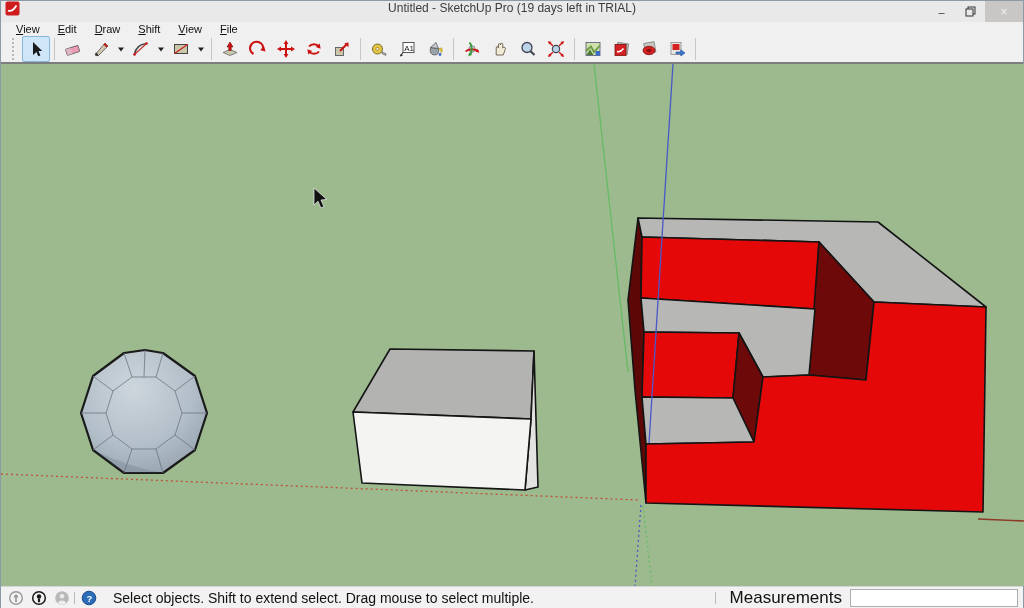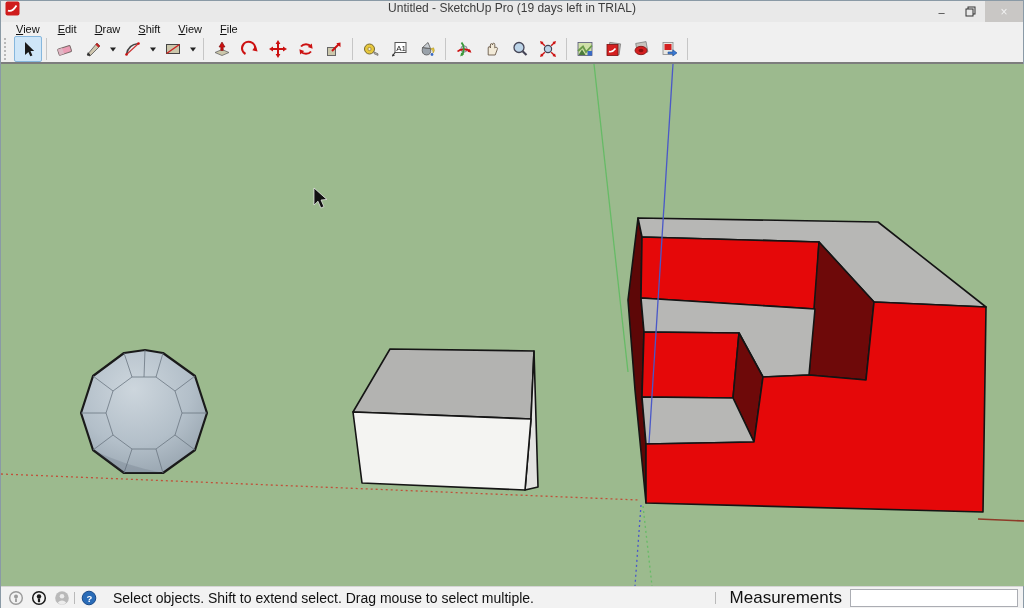--- a/index.html
+++ b/index.html
@@ -10,21 +10,21 @@
   .title-logo{margin-left:4px;width:15px;height:15px;flex:0 0 auto;}
   .title-text{position:absolute;left:0;right:0;text-align:center;font-size:12px;color:#3c3c3c;}
   .win-controls{position:absolute;right:0;top:0;height:21px;display:flex;align-items:stretch;z-index:5;}
   .win-btn{width:29px;display:flex;align-items:center;justify-content:center;font-size:11px;color:#333;}
   .win-btn.close{width:38px;background:#c9c7c5;color:#f2f2f2;font-size:12px;}
   
   .menubar{position:absolute;left:0;top:21px;width:100%;height:13px;background:#f0f0f0;display:flex;align-items:center;padding-left:6px;box-sizing:border-box;}
   .menu-item{font-size:11px;color:#111;padding:0 9px;text-decoration:underline solid transparent;}
   .menu-item:first-letter{text-decoration:underline;}
   
-  .toolbar{position:absolute;left:0;top:34px;width:100%;height:29px;background:#f0f0f0;display:flex;align-items:center;border-bottom:2px solid #7d7d7d;box-sizing:border-box;}
+  .toolbar{position:absolute;left:0;top:34px;width:100%;height:29px;background:#f0f0f0;display:flex;align-items:center;border-bottom:2px solid #7d7d7d;box-sizing:border-box;padding-left:8px;}
   .grip{width:4px;height:22px;margin:0 4px 0 3px;border-left:2px dotted #b8b8b8;}
   .tb-btn{width:26px;height:24px;display:flex;align-items:center;justify-content:center;border:1px solid transparent;border-radius:2px;}
   .tb-btn.active{background:#cfe6f8;border-color:#86b7dd;}
   .tb-caret{width:12px;height:24px;display:flex;align-items:center;justify-content:center;}
   .tb-sep{width:1px;height:22px;background:#c6c6c6;margin:0 4px;}
   
   .viewport{position:absolute;left:0;top:63px;width:1024px;height:522px;background:#9cba8e;}
   
   .statusbar{position:absolute;left:0;top:585px;width:100%;height:23px;background:#f2f2f2;border-top:1px solid #d5d5d5;display:flex;align-items:center;box-sizing:border-box;}
   .sb-icon{margin-left:7px;display:flex;align-items:center;}

